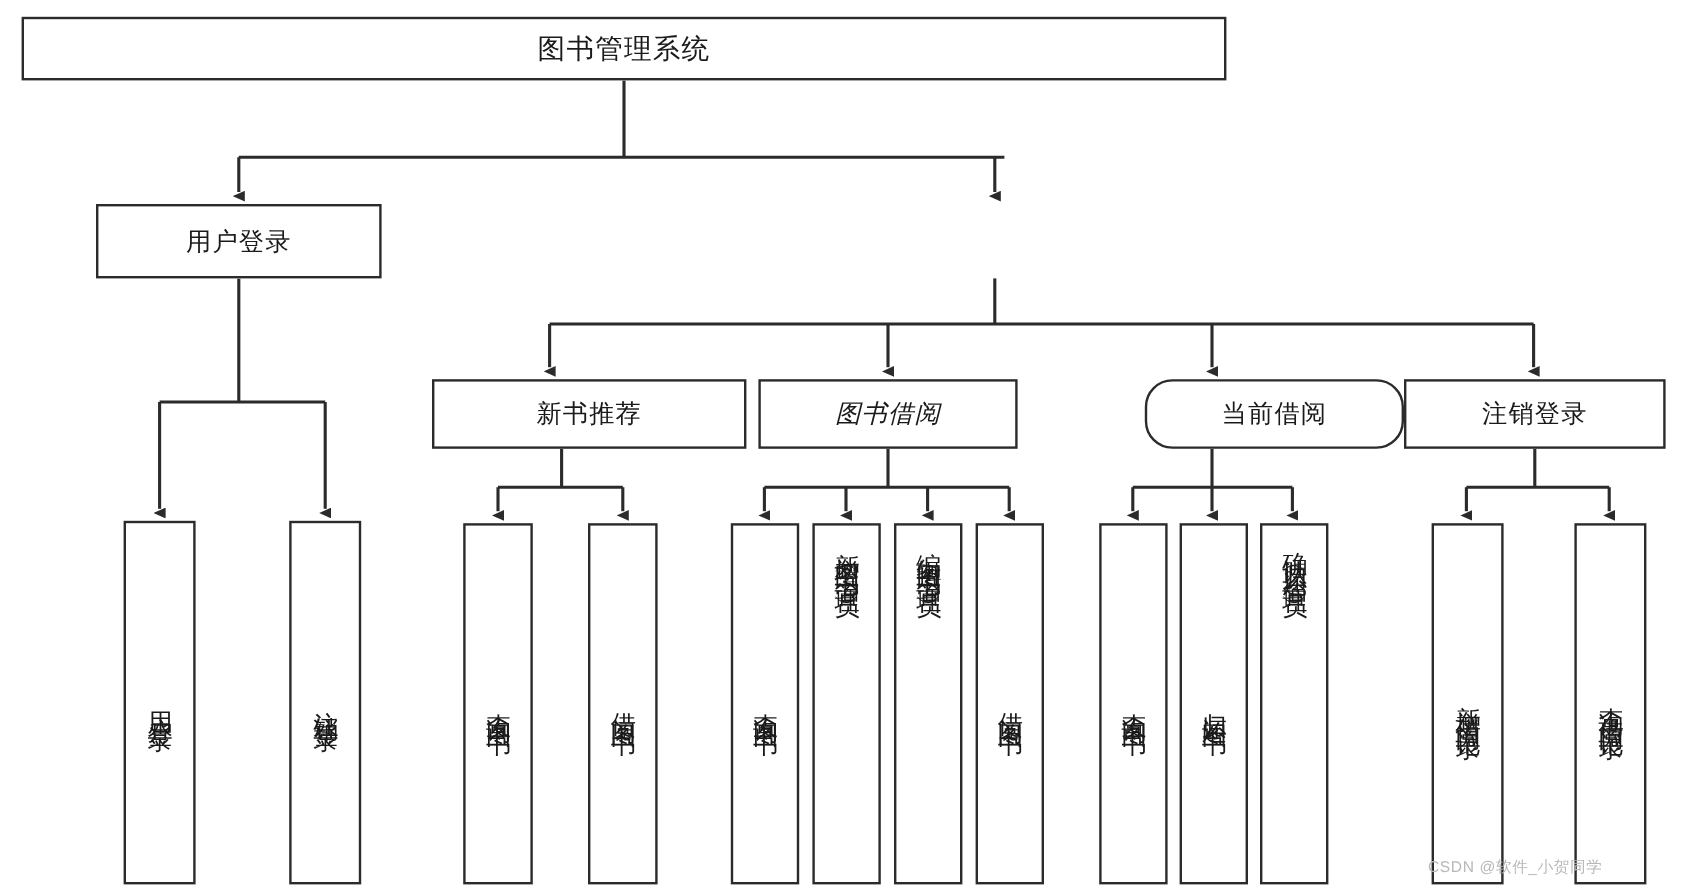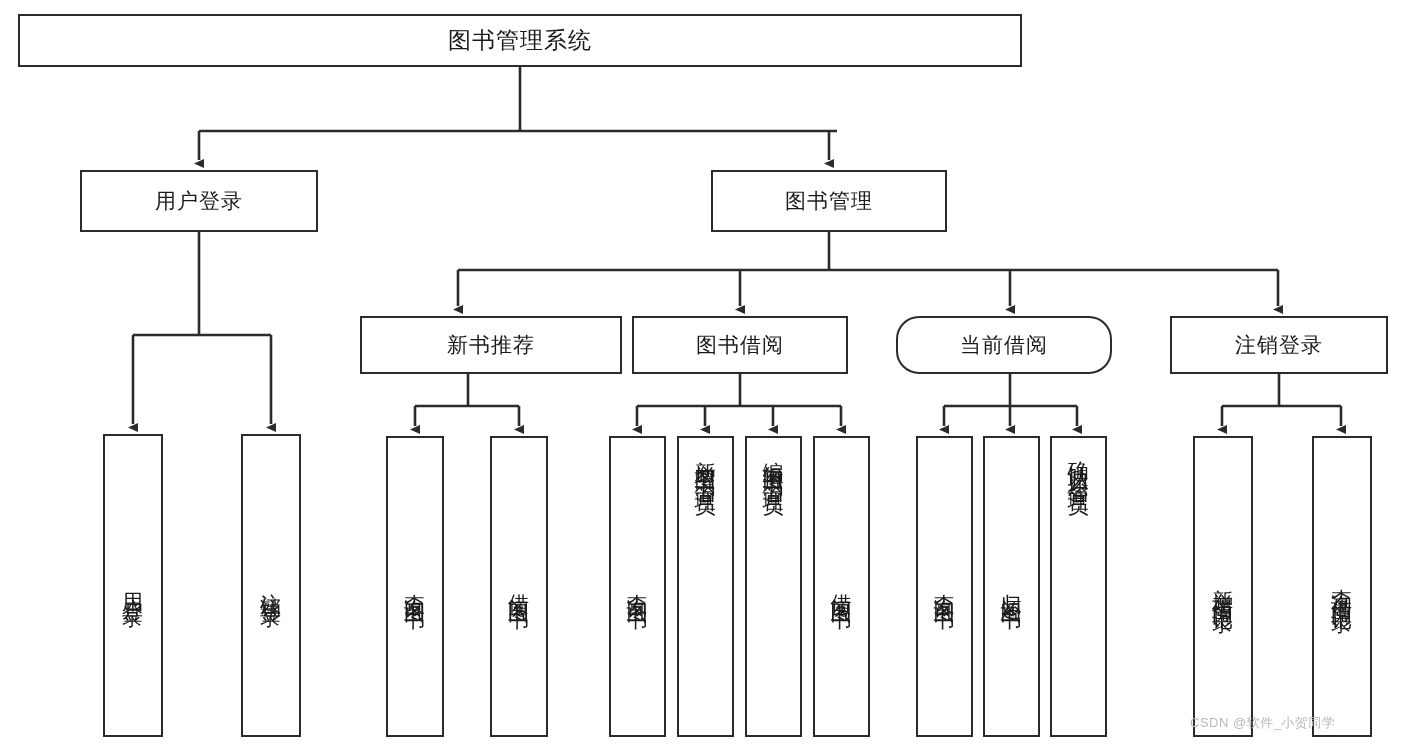--- a/index.html
+++ b/index.html
@@ -129,31 +129,28 @@
     </g>
   </svg>
 
   <div class="node root" style="left:18px; top:14px; width:1004px; height:53px;">
     <span>图书管理系统</span>
   </div>
 
   <div class="node lvl2" style="left:80px; top:170px; width:238px; height:62px;">
     <span>用户登录</span>
   </div>
-  <div class="node lvl2" style="left:711px; top:170px; width:236px; height:62px;">
-    <span>图书管理</span>
-  </div>
 
   <div class="node lvl3" style="left:360px; top:316px; width:262px; height:58px;">
     <span>新书推荐</span>
   </div>
-  <div class="node lvl3" style="left:632px; top:316px; width:216px; height:58px;">
+  <div class="node lvl3" style="left:632px; top:316px; width:216px; height:58px;font-style:italic;">
     <span>图书借阅</span>
   </div>
-  <div class="node lvl3" style="left:896px; top:316px; width:216px; height:58px;border-radius:23px;">
+  <div class="node lvl3" style="left:954px; top:316px; width:216px; height:58px;border-radius:23px;">
     <span>当前借阅</span>
   </div>
   <div class="node lvl3" style="left:1170px; top:316px; width:218px; height:58px;">
     <span>注销登录</span>
   </div>
 
   <div class="node leaf centered" style="left:103px; top:434px; width:60px; height:303px;">
     <span class="vtext">用户登录</span>
   </div>
   <div class="node leaf centered" style="left:241px; top:434px; width:60px; height:303px;">

